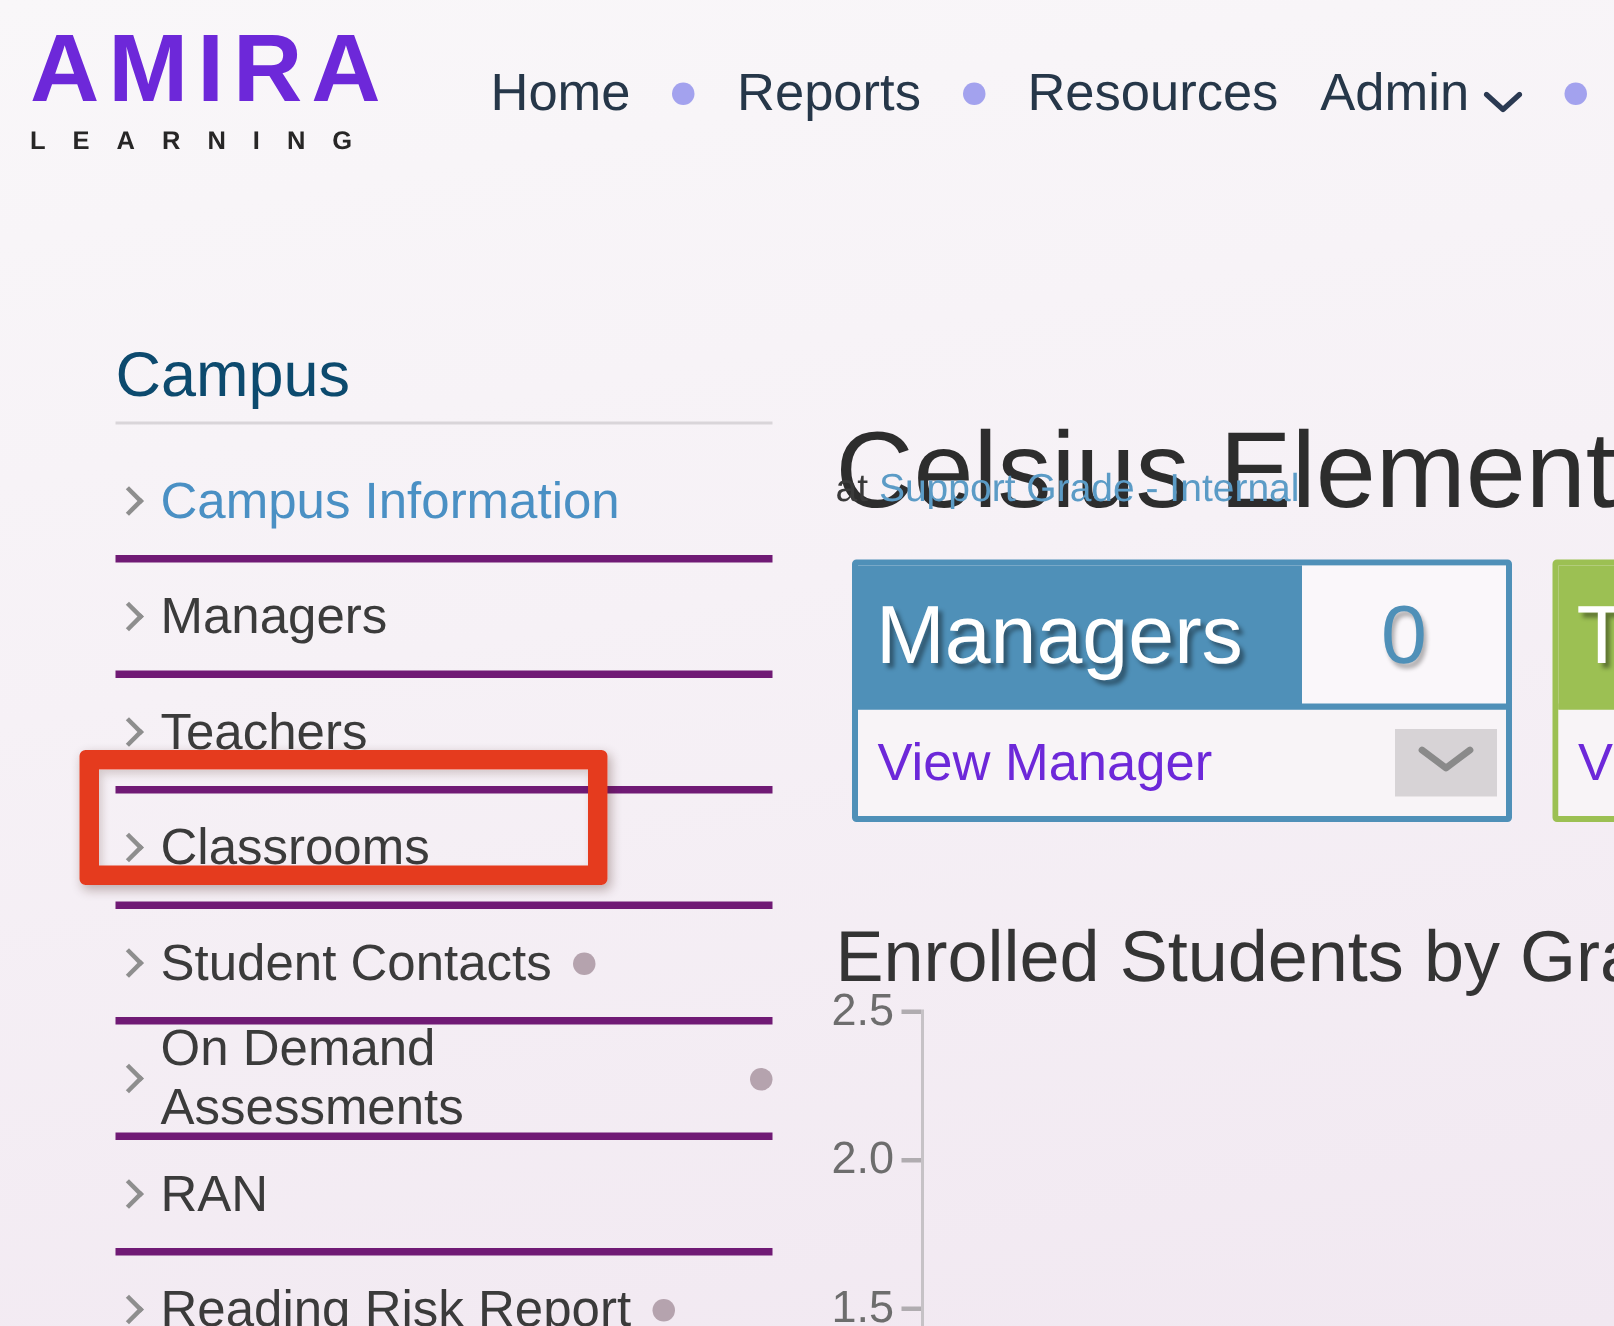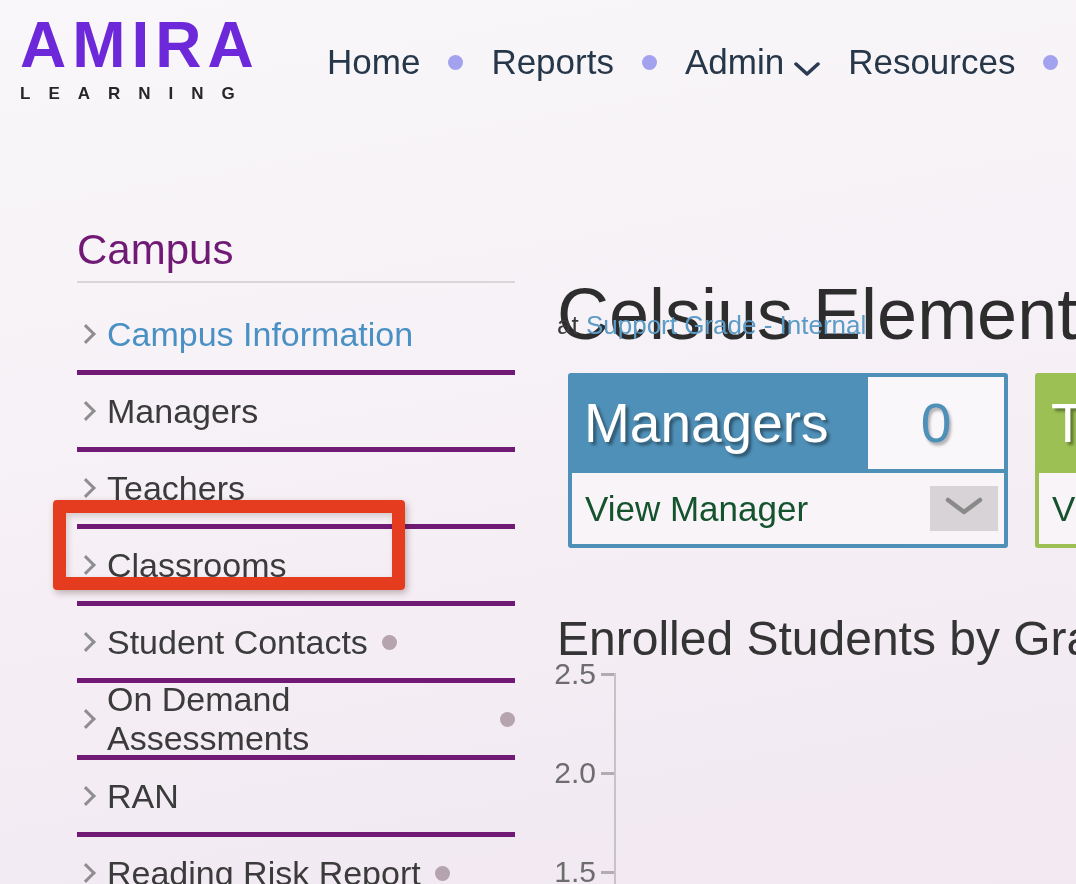--- a/index.html
+++ b/index.html
@@ -15,21 +15,21 @@
   .logo { left:20px; top:14px; cursor:pointer; }
   .logo-amira { font-size:64px; font-weight:800; letter-spacing:6px; color:#6d28d9; line-height:62px; }
   .logo-learning { font-size:17px; font-weight:600; letter-spacing:18px; color:#272626; margin-top:8px; }
   .topnav { left:327px; top:40px; height:44px; display:flex; align-items:center; gap:28px; white-space:nowrap; }
   .nav-link { font-size:35px; font-weight:500; color:#263749; text-decoration:none; cursor:pointer; display:flex; align-items:center; }
   .nav-dot { width:15px; height:15px; border-radius:50%; background:#a3a2ee; flex:0 0 auto; }
   .nav-chevron { margin-left:10px; margin-top:6px; }
 
   
   .sidebar { left:77px; top:228px; width:438px; }
-  .side-heading { font-size:42px; font-weight:400; color:#701a75; line-height:44px; margin:0; }
+  .side-heading { font-size:42px; font-weight:400; color:#0c4a6e; line-height:44px; margin:0; }
   .side-divider { border:none; border-top:2px solid #d9d5d9; margin:9px 0 0 0; }
   .side-list { margin-top:15px; }
   .side-item { height:72px; border-bottom:5px solid #701a75; display:flex; align-items:center; cursor:pointer; }
   .side-chevron { width:11px; height:11px; border-top:3px solid #8e8e8e; border-right:3px solid #8e8e8e;
                   transform:rotate(45deg); margin:0 14px 0 2px; flex:0 0 auto; }
   .side-label { font-size:34px; color:#3b3b3b; }
   .side-label.link { color:#4a90c4; }
   .side-dot { width:15px; height:15px; border-radius:50%; background:#b5a3ae; margin-left:14px; flex:0 0 auto; }
 
   
@@ -50,21 +50,21 @@
   .card--blue .card-header { background:#4f90b8; border-color:#4f90b8; }
   .card--green .card-header { background:#9cc053; border-color:#9cc053; }
   .card-title { font-size:55px; line-height:92px; color:#fff; padding-left:12px;
                 text-shadow:3px 3px 3px rgba(0,0,0,.40); white-space:nowrap; }
   .card-count { position:absolute; right:0; top:0; width:136px; height:92px; background:#faf7fa;
                 font-size:55px; line-height:92px; text-align:center;
                 text-shadow:2px 3px 3px rgba(0,0,0,.30); }
   .card--blue .card-count { color:#4f90b8; }
   .card-body { height:71px; background:#f8f4f7; display:flex; align-items:center;
                justify-content:space-between; padding:0 6px 0 13px; cursor:pointer; }
-  .card-action { font-size:35px; color:#14532d; white-space:nowrap; }
+  .card-action { font-size:35px; color:#6d28d9; white-space:nowrap; }
   .dd-button { width:68px; height:45px; background:#d7d3d6; border:none; display:flex;
                align-items:center; justify-content:center; cursor:pointer; }
 
   .section-heading { left:557px; top:574px; font-size:48px; line-height:50px; font-weight:400; color:#343434; white-space:nowrap; }
 
   
   .chart { left:540px; top:650px; width:536px; height:234px; }
   .ytick-label { position:absolute; left:0; width:56px; height:34px; line-height:34px;
                  text-align:right; font-size:30px; color:#6d6d6d; }
   .ytick-mark { position:absolute; left:61px; width:13px; height:3px; background:#b0acb0; }
@@ -81,29 +81,29 @@
 <nav class="abs topnav">
   <a class="nav-link">
     <span>Home</span>
   </a>
   <span class="nav-dot"></span>
   <a class="nav-link">
     <span>Reports</span>
   </a>
   <span class="nav-dot"></span>
   <a class="nav-link">
+    <span>Resources</span>
+  </a>
+  <a class="nav-link">
     <span>Admin</span>
     <span class="nav-chevron">
       <svg width="26" height="15" viewBox="0 0 26 15">
           <polyline points="2,2 13,12 24,2" fill="none" stroke="#2b3a52" stroke-width="3.5" stroke-linecap="round" stroke-linejoin="round"></polyline>
         </svg>
     </span>
-  </a>
-  <a class="nav-link">
-    <span>Resources</span>
   </a>
   <span class="nav-dot"></span>
 
 </nav>
 
 <aside class="abs sidebar">
   <h2 class="side-heading">Campus</h2>
   <hr class="side-divider">
   <div class="side-list">
     <div class="side-item">

